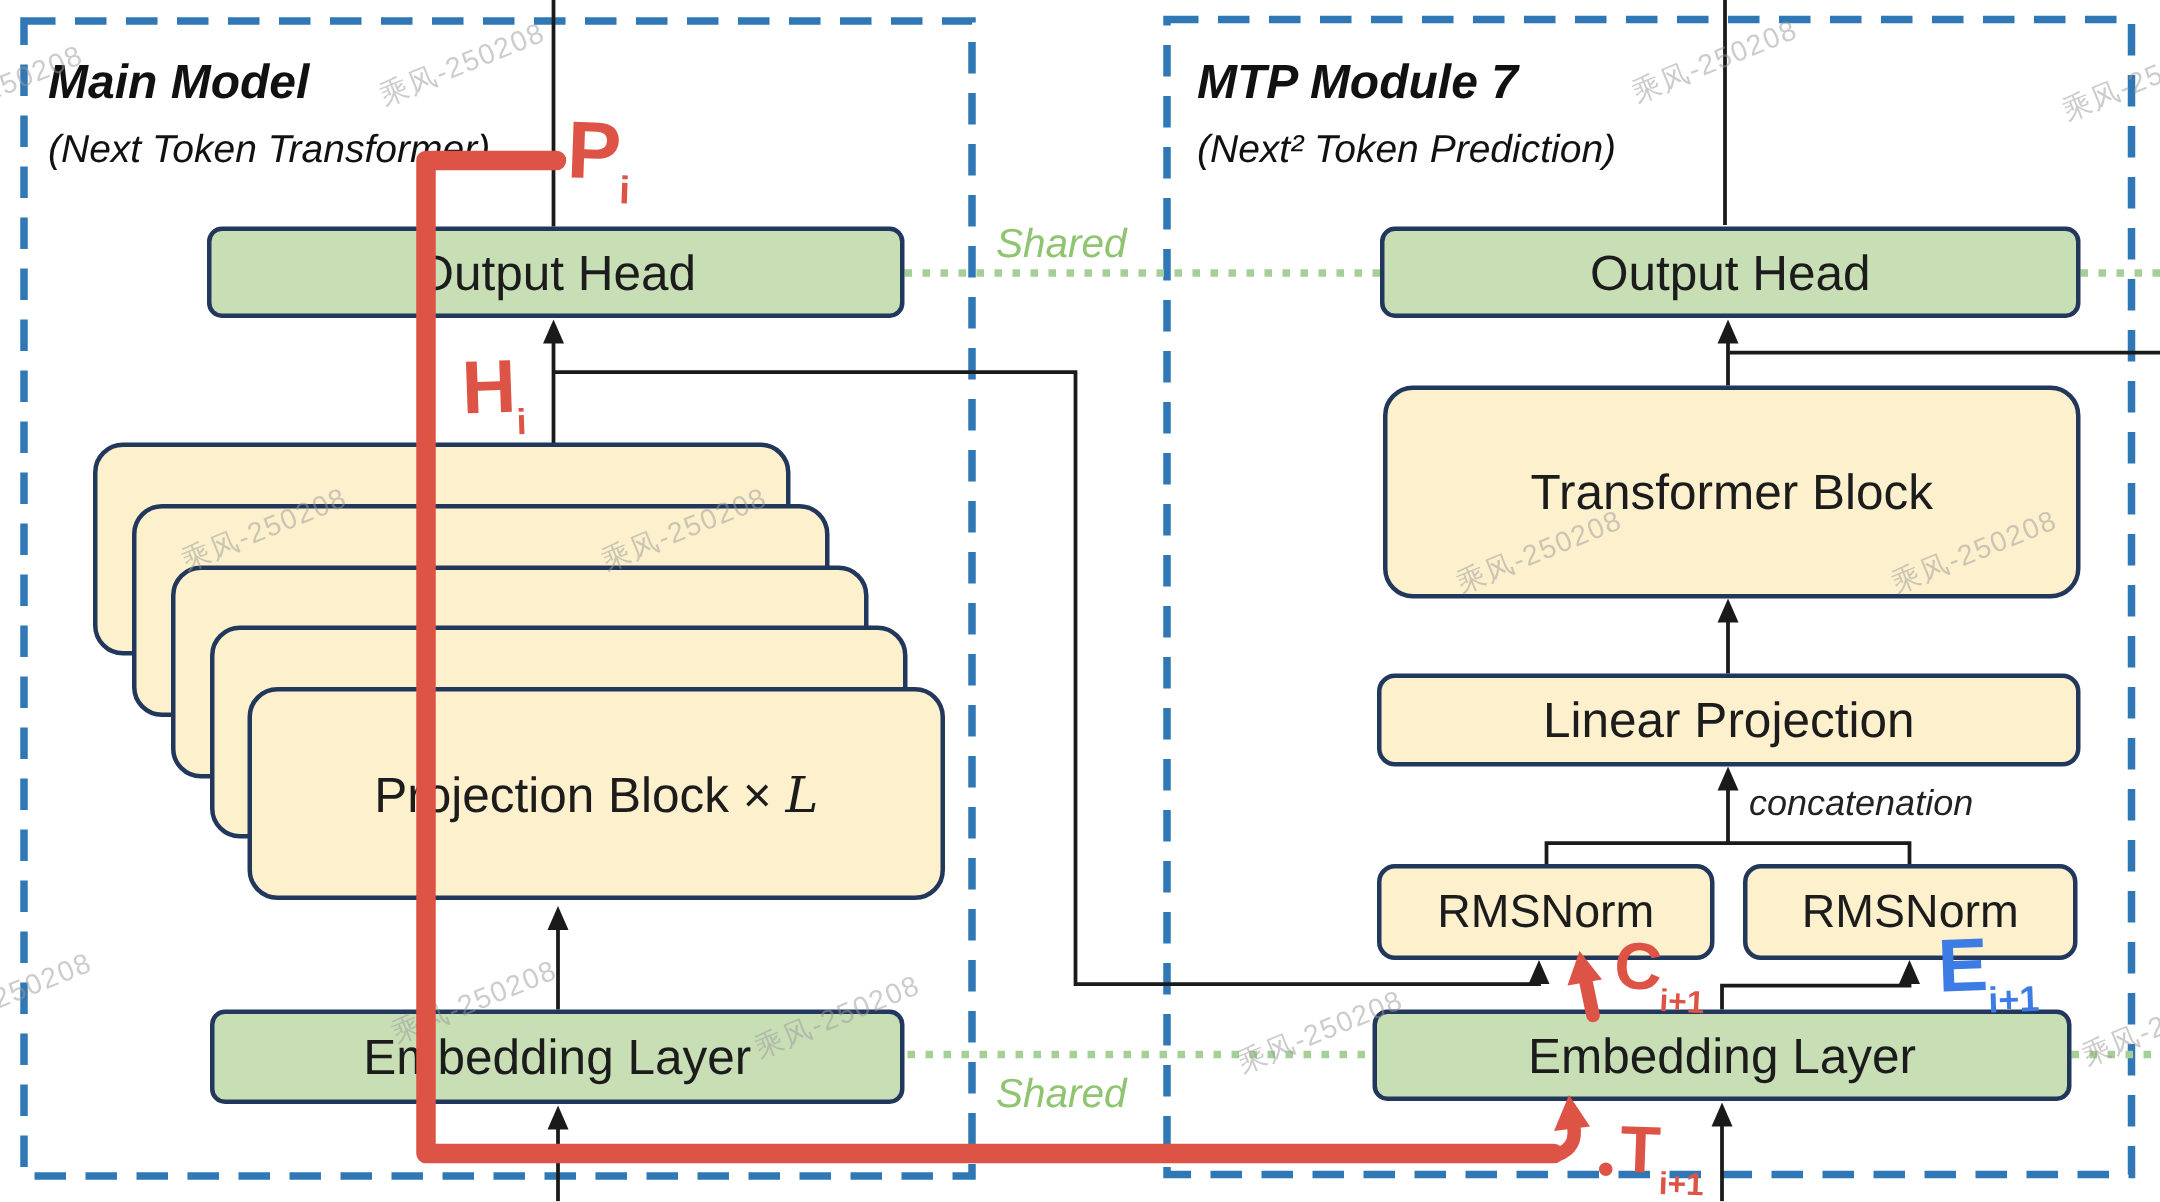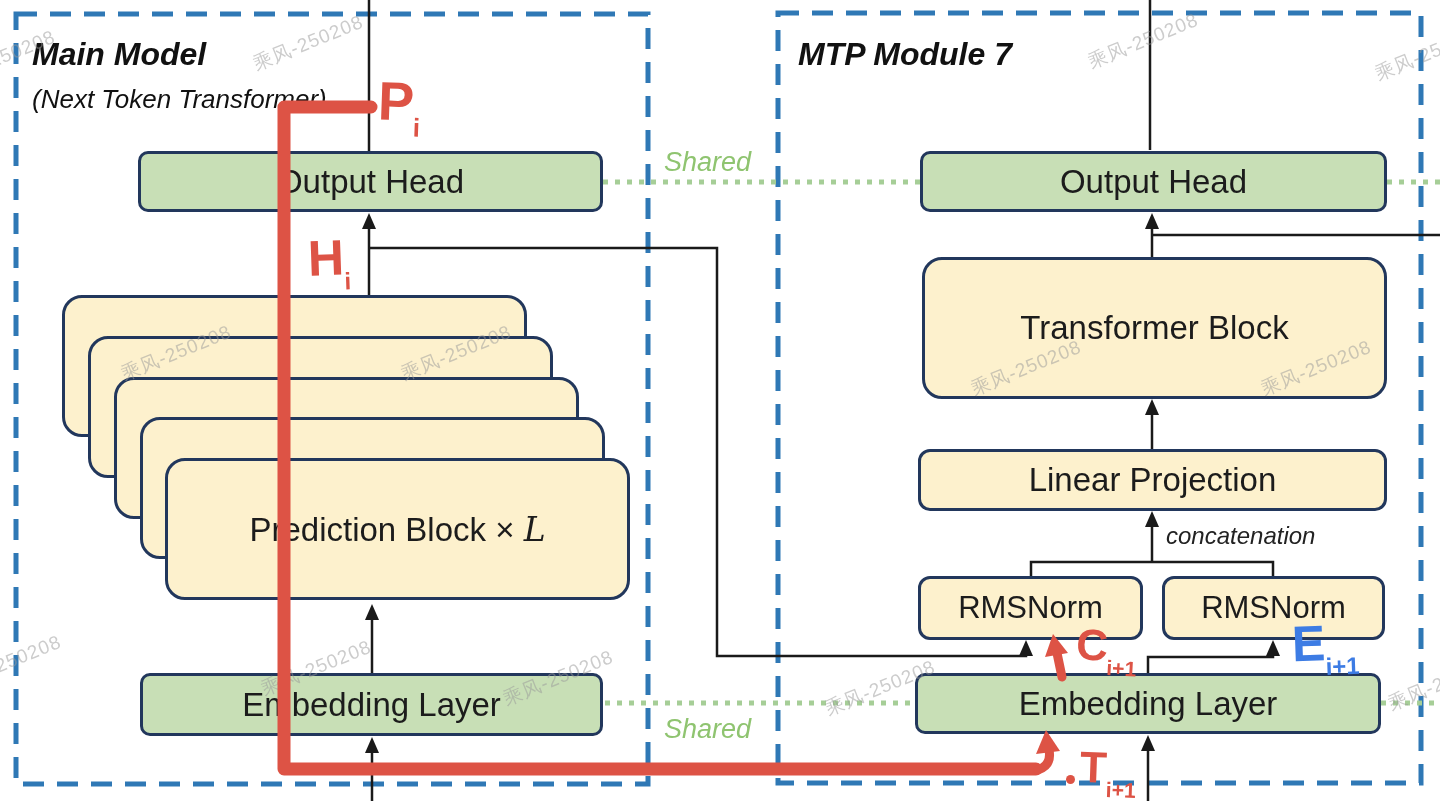--- a/index.html
+++ b/index.html
@@ -80,32 +80,33 @@
     <polygon points="1145,527 1159,527 1152,511" class="blackhead"></polygon>
     <path d="M1148,673 V657 H1273 V653" class="blackline"></path>
     <polygon points="1266,656 1280,656 1273,640" class="blackhead"></polygon>
     <path d="M1148,801 V748" class="blackline"></path>
     <polygon points="1141,751 1155,751 1148,735" class="blackhead"></polygon>
   </svg>
 
   <div class="title" style="left:32px;top:36px;">Main Model</div>
   <div class="subtitle" style="left:32px;top:84px;">(Next Token Transformer)</div>
   <div class="title" style="left:798px;top:36px;">MTP Module 7</div>
+  <div class="subtitle" style="left:798px;top:84px;">(Next² Token Prediction)</div>
 
   <div class="box green" style="left:138px;top:151px;width:465px;height:61px;">
     <span>Output Head</span>
   </div>
 
   <div class="stackbox" style="left:62px;top:295px;"></div>
   <div class="stackbox" style="left:88px;top:336px;"></div>
   <div class="stackbox" style="left:114px;top:377px;"></div>
   <div class="stackbox" style="left:140px;top:417px;"></div>
   <div class="box cream bigblock" style="left:165px;top:458px;width:465px;height:142px;">
     <span>
-      <span>Prediction Block ×</span>
+      <span>Projection Block ×</span>
       <span class="mathvar">L</span>
     </span>
   </div>
 
   <div class="box green" style="left:140px;top:673px;width:463px;height:63px;">
     <span>Embedding Layer</span>
   </div>
 
   <div class="box green" style="left:920px;top:151px;width:467px;height:61px;">
     <span>Output Head</span>

